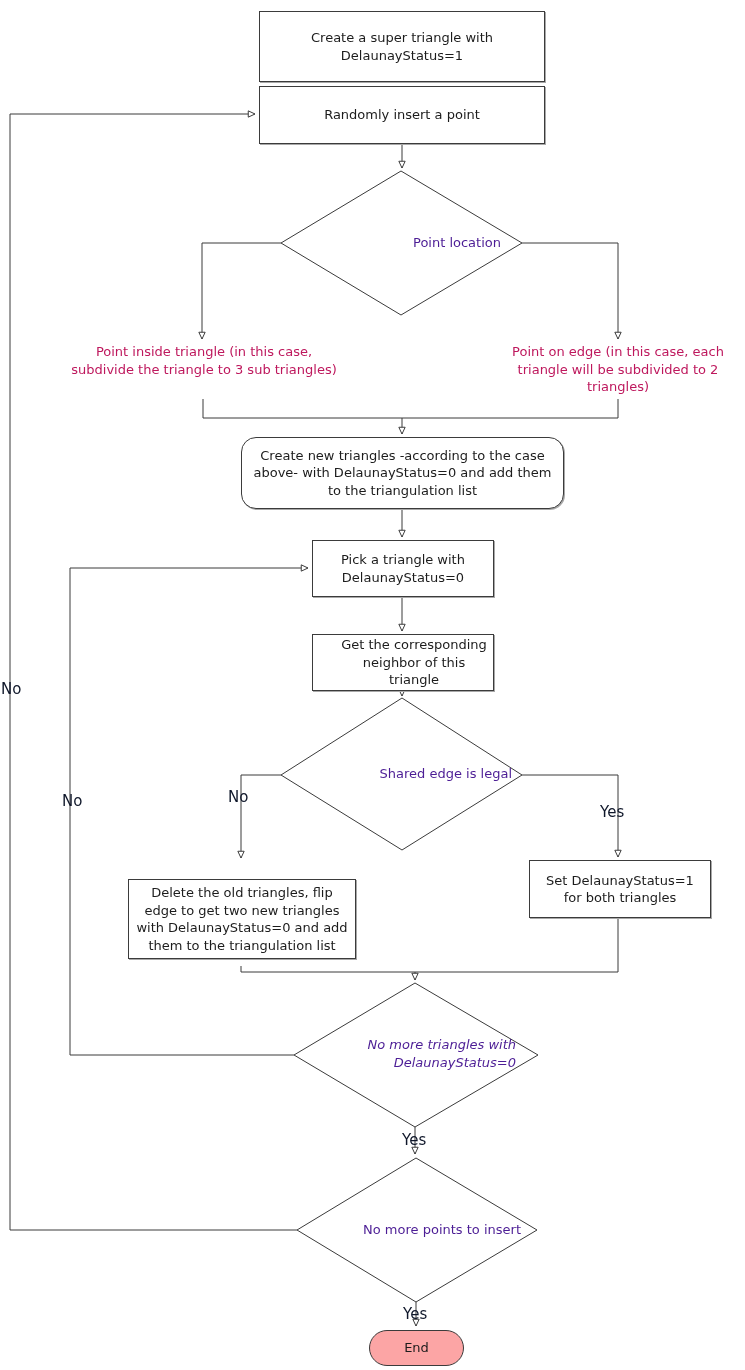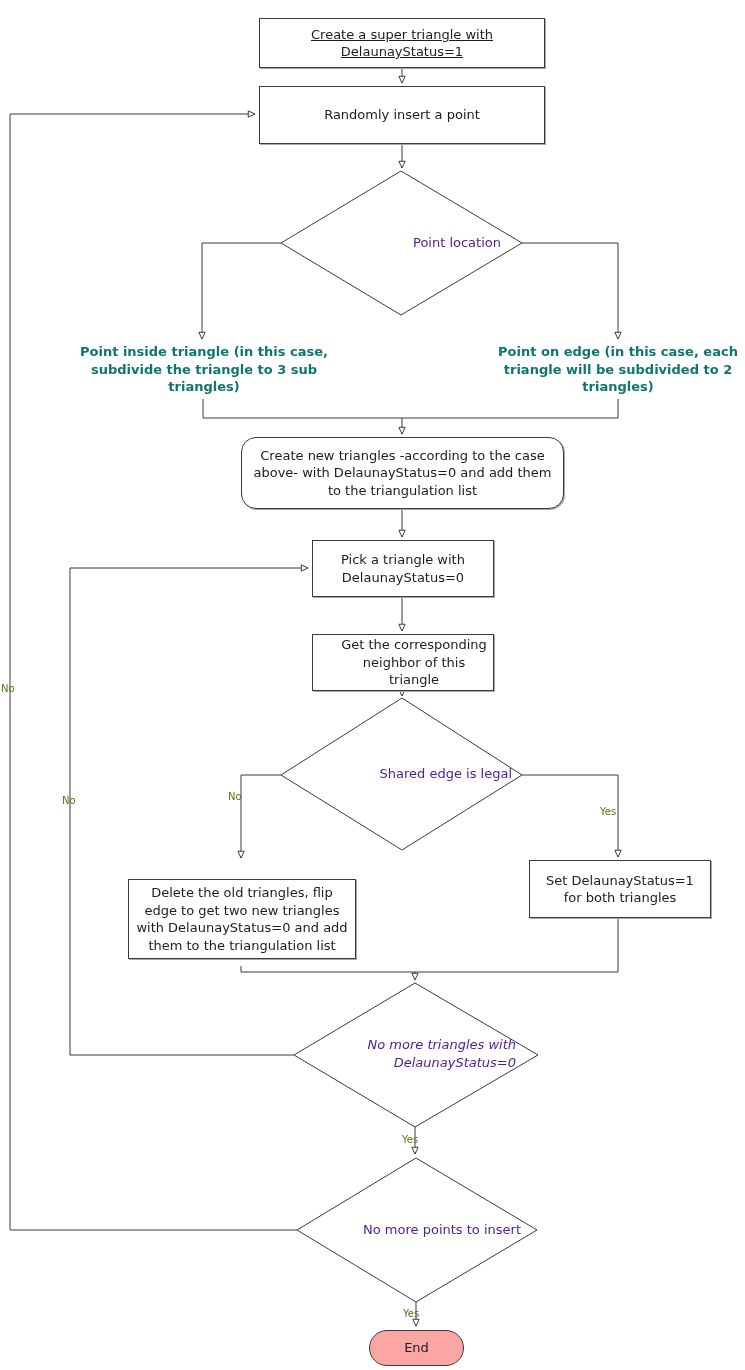--- a/index.html
+++ b/index.html
@@ -40,39 +40,38 @@
     box-shadow: 1px 1px 0 #a8a8a8;
     padding: 2px 6px;
   }
   .terminal {
     background: #fca5a5;
     border: 1px solid #3b3b3b;
     border-radius: 18px;
   }
   .floating-label {
     position: absolute;
-    color: #0f766e;
+    color: #be185d;
     font-size: 13px;
     line-height: 17.5px;
     text-align: center;
-    font-weight: bold;
   }
   .diamond-label {
     position: absolute;
     color: #4c1d95;
     font-size: 13px;
     line-height: 18px;
     text-align: right;
     transform: translate(-50%, -50%);
     white-space: pre-line;
   }
   .edge-label {
     position: absolute;
-    color: #4d7c0f;
-    font-size: 10px;
+    color: #0f172a;
+    font-size: 15px;
     line-height: 16px;
   }
 </style>
 </head>
 <body>
 
 <div id="canvas">
 
   <svg id="wires" viewBox="0 0 745 1370" xmlns="http://www.w3.org/2000/svg">
     <defs>
@@ -103,21 +102,21 @@
     </g>
 
     <g stroke="#3b3b3b" stroke-width="1" fill="#ffffff">
       <polygon points="401,171 522,243 401,315 281,243"></polygon>
       <polygon points="402,698 522,775 402,850 281,775"></polygon>
       <polygon points="415,983 538,1055 415,1127 294,1055"></polygon>
       <polygon points="416,1158 537,1230 416,1302 297,1230"></polygon>
     </g>
   </svg>
 
-  <div class="node box" style="left:259px; top:18px; width:286px; height:50px;text-decoration:underline;">
+  <div class="node box" style="left:259px; top:11px; width:286px; height:71px;">
     <span>Create a super triangle with DelaunayStatus=1</span>
   </div>
 
   <div class="node box" style="left:259px; top:86px; width:286px; height:58px;">
     <span>Randomly insert a point</span>
   </div>
 
   <div class="diamond-label" style="left:401px; top:243px; width:200px;">Point location</div>
 
   <div class="floating-label" style="left:70px; top:343px; width:268px;">Point inside triangle (in this case, subdivide the triangle to 3 sub triangles)</div>

